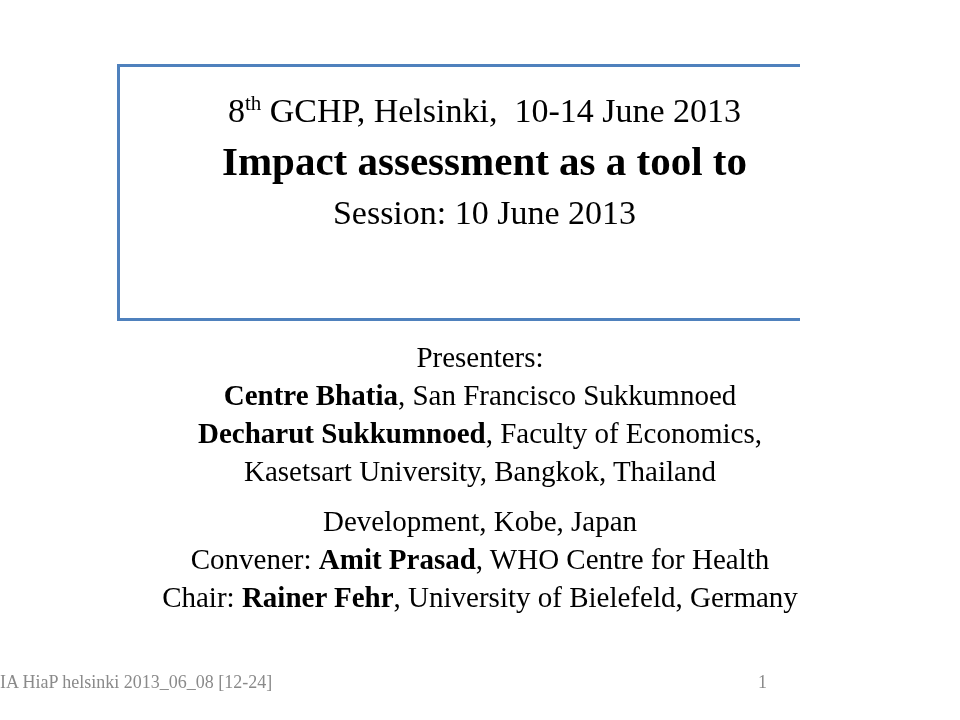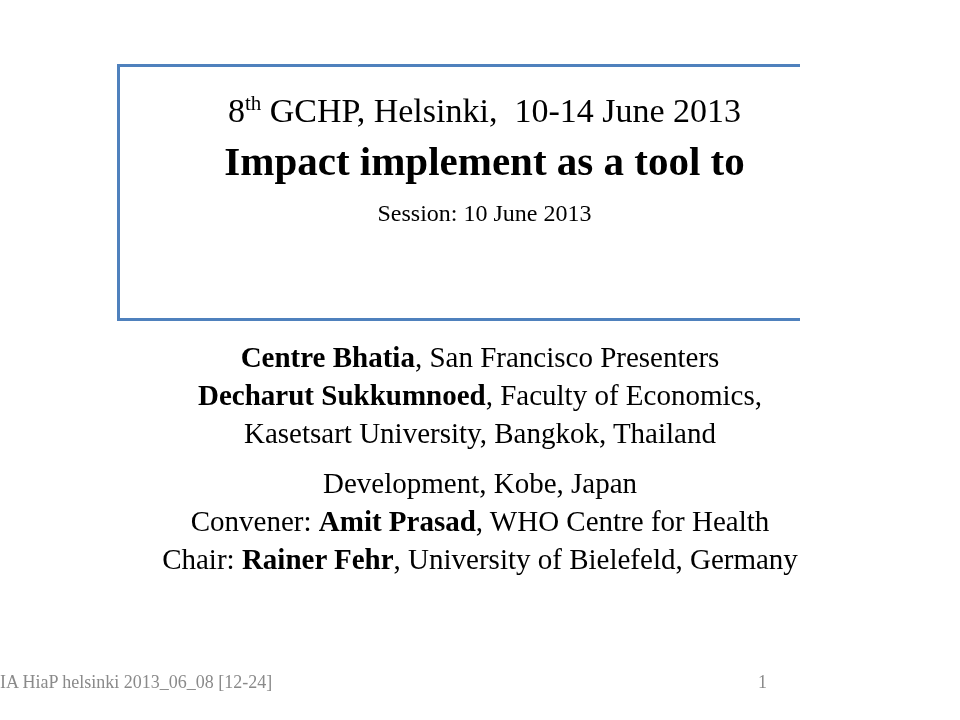--- a/index.html
+++ b/index.html
@@ -37,21 +37,21 @@
     vertical-align: super;
     line-height: 0;
   }
   .t-bold {
     font-size: 41px;
     font-weight: bold;
     line-height: 53px;
     white-space: pre-wrap;
   }
   .t-line4 {
-    font-size: 24px;
+    font-size: 34px;
     line-height: 50px;
     white-space: pre-wrap;
   }
   .body-block {
     position: absolute;
     top: 338px;
     left: 0;
     width: 960px;
     text-align: center;
     font-size: 29px;
@@ -86,27 +86,28 @@
     color: #8a8a8a;
   }
 </style>
 </head>
 <body>
 
 <div class="slide">
 
   <div class="title-box">
     <div class="t-line1"><span>8</span><sup>th</sup><span> GCHP, Helsinki,  10-14 June 2013</span></div>
-    <div class="t-bold">Impact implement as a tool to</div>
+    <div class="t-bold">Impact assessment as a tool to</div>
     <div class="t-line4">Session: 10 June 2013</div>
   </div>
 
   <div class="body-block">
     <div class="presenters-block">
-      <div class="line"><b>Centre Bhatia</b><span>, San Francisco Presenters</span></div>
+      <div class="line">Presenters:</div>
+      <div class="line"><b>Centre Bhatia</b><span>, San Francisco Sukkumnoed</span></div>
       <div class="line"><b>Decharut Sukkumnoed</b><span>, Faculty of Economics,</span></div>
       <div class="line">Kasetsart University, Bangkok, Thailand</div>
     </div>
 
     <div class="roles-block">
       <div class="line">Development, Kobe, Japan</div>
       <div class="line"><span>Convener: </span><b>Amit Prasad</b><span>, WHO Centre for Health</span></div>
       <div class="line"><span>Chair: </span><b>Rainer Fehr</b><span>, University of Bielefeld, Germany</span></div>
     </div>
   </div>

